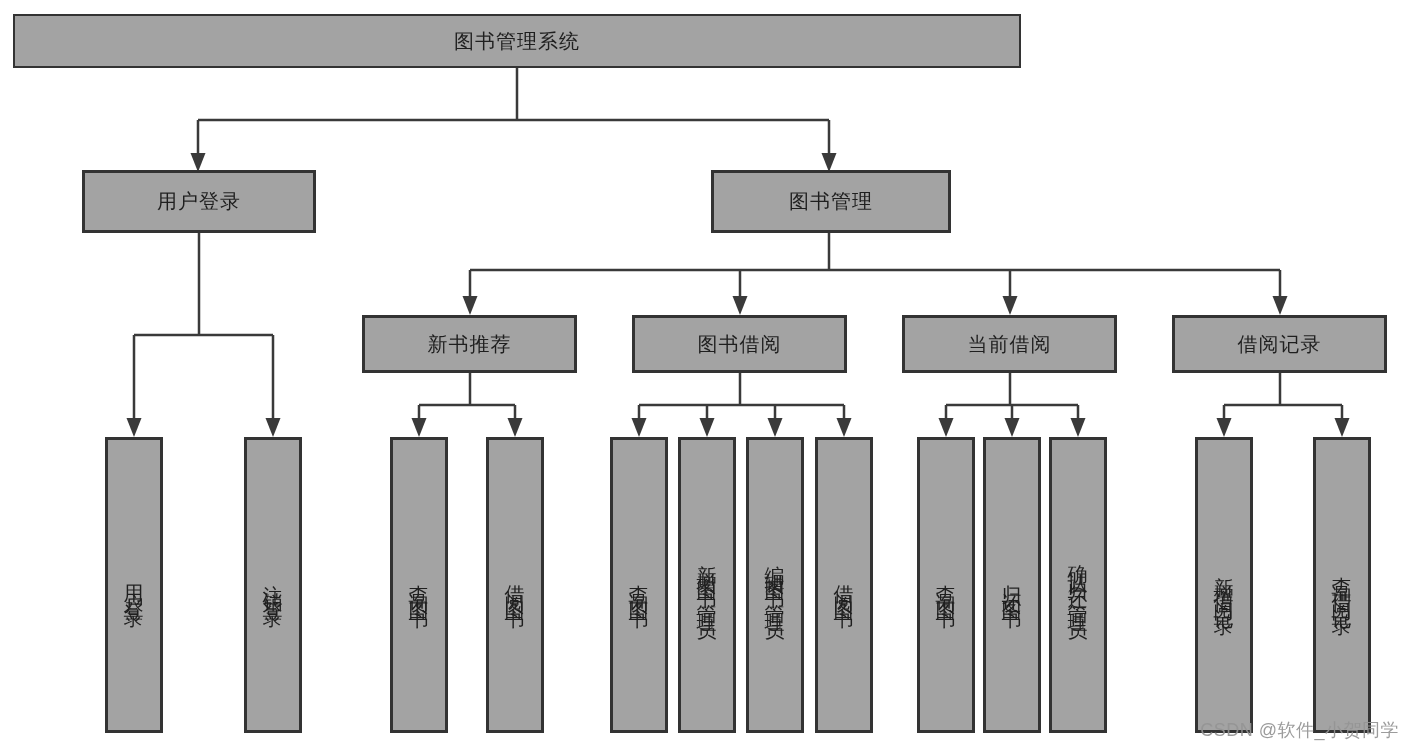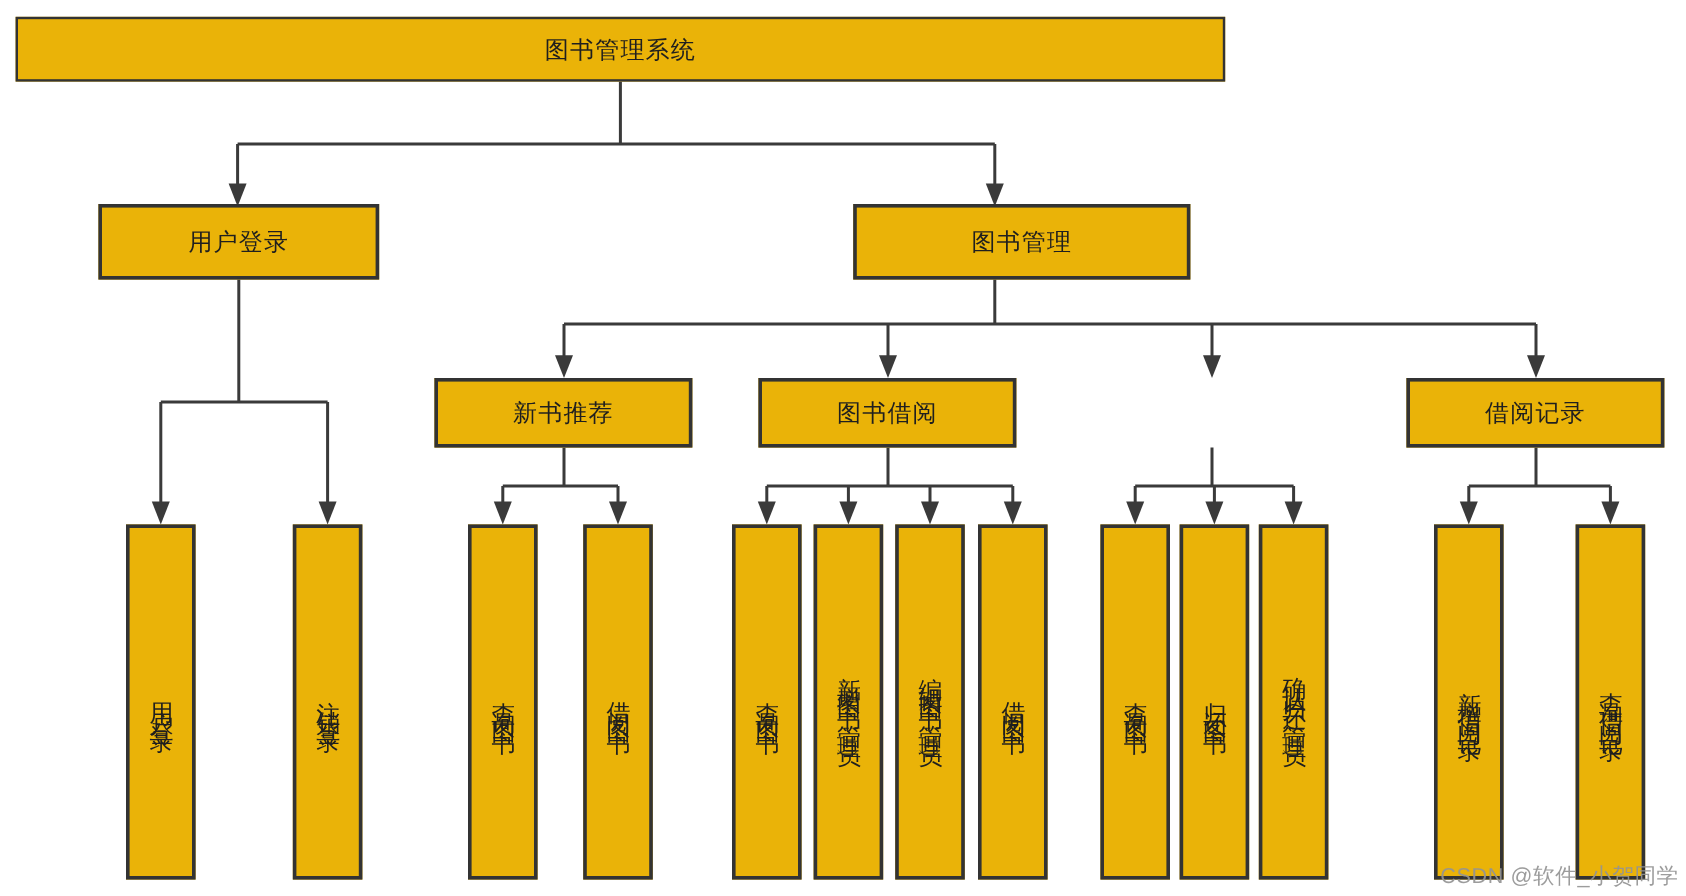--- a/index.html
+++ b/index.html
@@ -17,21 +17,21 @@
   }
   .connectors {
     position: absolute;
     left: 0;
     top: 0;
     z-index: 1;
   }
   .node {
     position: absolute;
     box-sizing: border-box;
-    background: #eab308;
+    background: #a3a3a3;
     border: 3px solid #333333;
     display: flex;
     align-items: center;
     justify-content: center;
     color: #1f1f1f;
     font-size: 20px;
     z-index: 2;
   }
   .node.root {
     border-width: 2px;
@@ -45,21 +45,21 @@
     text-orientation: mixed;
     letter-spacing: 8px;
     line-height: 1;
     white-space: nowrap;
     font-size: 20px;
   }
   
   .n-root  { left: 13px;  top: 14px;  width: 1008px; height: 54px; }
   
   .n-login { left: 82px;  top: 170px; width: 234px;  height: 63px; }
-  .n-mgmt  { left: 711px; top: 170px; width: 281px;  height: 63px; }
+  .n-mgmt  { left: 711px; top: 170px; width: 240px;  height: 63px; }
   
   .n-l3    { top: 315px; width: 215px; height: 58px; }
   .n-l3a   { left: 362px; }
   .n-l3b   { left: 632px; }
   .n-l3c   { left: 902px; }
   .n-l3d   { left: 1172px; }
   
   .n-l4    { top: 437px; width: 58px; height: 296px; }
   .n-p0    { left: 105px; }
   .n-p1    { left: 244px; }
@@ -140,20 +140,23 @@
   <div class="node n-mgmt">
     <span class="hlabel">图书管理</span>
   </div>
 
   <div class="node n-l3 n-l3b">
     <span class="hlabel">图书借阅</span>
   </div>
   <div class="node n-l3 n-l3a">
     <span class="hlabel">新书推荐</span>
   </div>
+  <div class="node n-l3 n-l3c">
+    <span class="hlabel">当前借阅</span>
+  </div>
   <div class="node n-l3 n-l3d">
     <span class="hlabel">借阅记录</span>
   </div>
 
   <div class="node n-l4 n-p0">
     <span class="vlabel">用户登录</span>
   </div>
   <div class="node n-l4 n-p1">
     <span class="vlabel">注销登录</span>
   </div>

